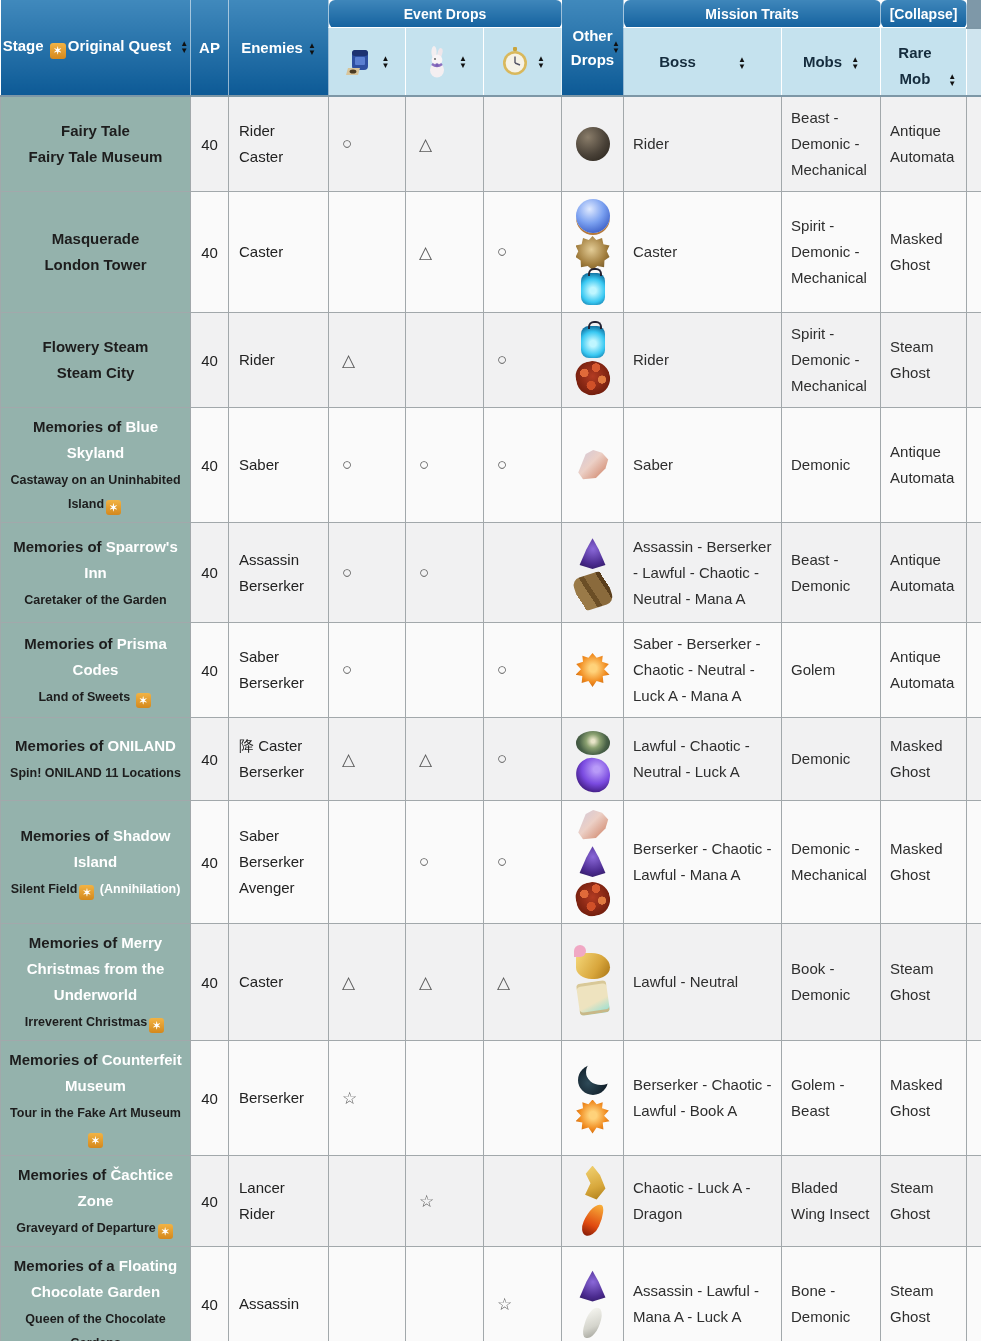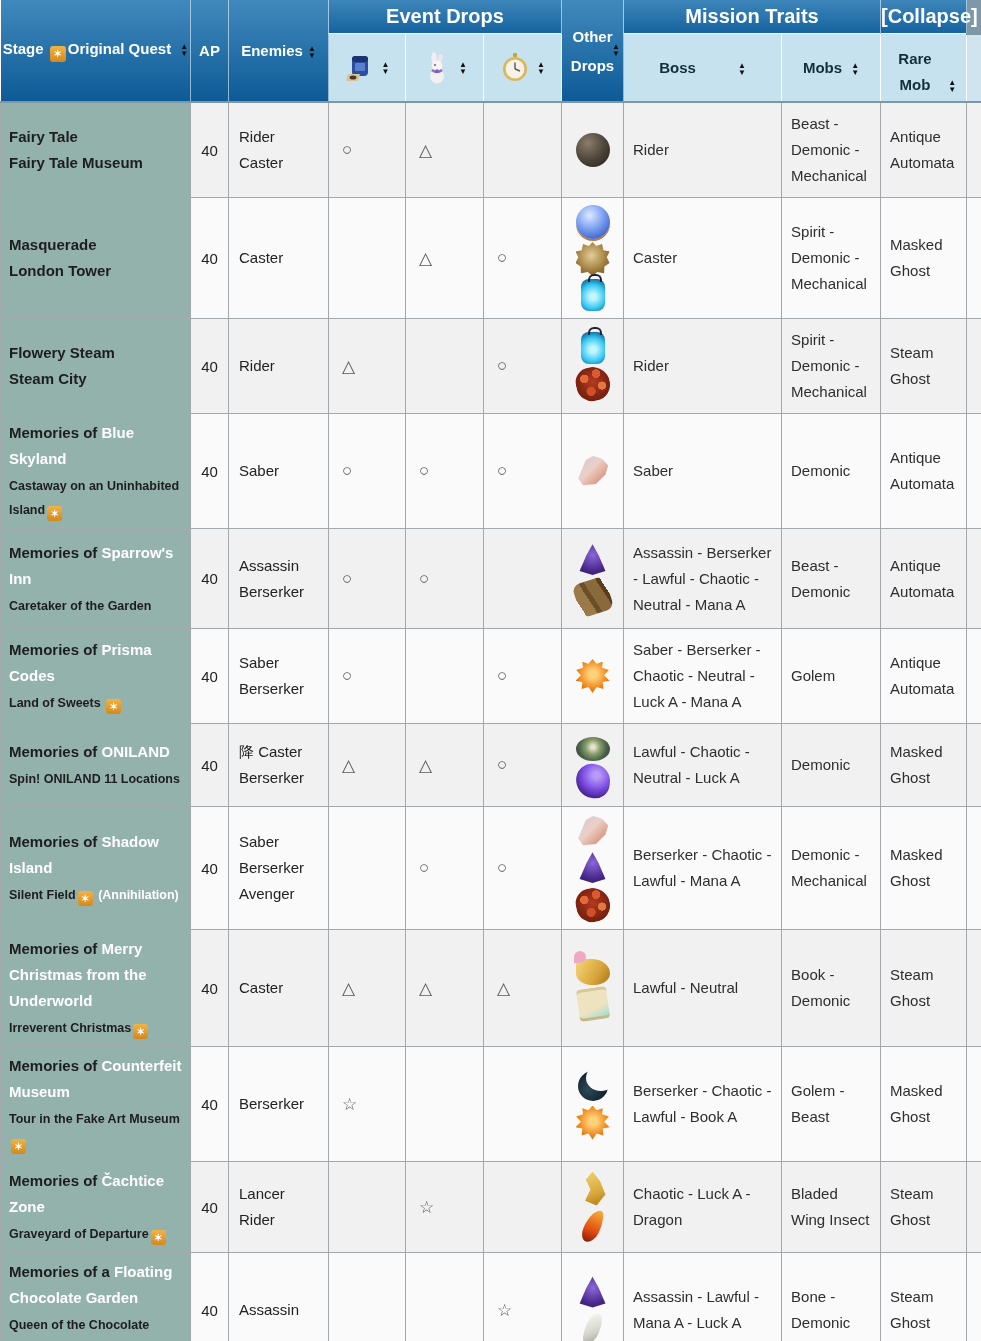--- a/index.html
+++ b/index.html
@@ -1,47 +1,47 @@
 <!DOCTYPE html>
 <html><head>
 <meta charset="utf-8">
 <style>
   html,body{margin:0;padding:0;background:#fff;}
   body{width:981px;height:1341px;overflow:hidden;font-family:"Liberation Sans",sans-serif;}
   table{border-collapse:collapse;table-layout:fixed;width:981px;}
   
   thead th{padding:0;font-weight:bold;}
-  .band{background:linear-gradient(#3e86ba,#16639f);color:#fff;font-size:20px;height:33px;
-        border-left:1px solid rgba(255,255,255,.55);border-right:1px solid rgba(255,255,255,.55);}
+  .band{background:linear-gradient(#3e86ba,#16639f);color:#fff;font-size:14px;height:27px;
+        border-left:1px solid rgba(255,255,255,.55);border-right:1px solid rgba(255,255,255,.55);border-radius:6px;}
   .deep{background:linear-gradient(#4089bc,#0d5a96);color:#fff;font-size:15px;
         border-left:1px solid rgba(255,255,255,.55);border-right:1px solid rgba(255,255,255,.55);}
   .sub{background:#c5e2ee;color:#152c3d;font-size:15px;height:67px;
        border:1px solid #fff;border-bottom:none;}
   thead tr:last-child th, thead th[rowspan]{border-bottom:2px solid #7d97a6;}
   .sliver-top{background:#7e98a8;border:none;}
   .sliver-sub{background:#cfe4ee;border:none;border-bottom:2px solid #7d97a6;}
   .sort{display:inline-flex;flex-direction:column;align-items:center;vertical-align:middle;
         color:#101010;margin-left:5px;}
   .sort::before{content:"▲";font-size:8px;line-height:7px;}
   .sort::after{content:"▼";font-size:8px;line-height:7px;}
   .hdr-flex{display:flex;align-items:center;justify-content:center;gap:2px;height:100%;}
   .other-wrap{position:relative;height:100%;display:flex;align-items:center;justify-content:center;
-              line-height:29px;}
+              line-height:24px;}
   .other-wrap .sort{position:absolute;right:3px;top:50%;margin-top:-8px;}
   .w-narrow{display:inline-block;max-width:48px;line-height:26px;margin-top:9px;}
   .star-badge{display:inline-block;width:16px;height:16px;border-radius:3px;vertical-align:-3px;
               background:linear-gradient(#f2b344,#d4881c);color:#fff;font-size:10px;line-height:16px;
               text-align:center;margin:0 2px;}
   .star-badge::before{content:"✶";}
   .stage-sub .star-badge{width:15px;height:15px;line-height:15px;vertical-align:-3px;}
   
   tbody td{border:1px solid #a2a8ab;vertical-align:middle;}
   tr.odd td{background:#f1f1f2;}
   tr.even td{background:#fafafa;}
-  td.c-stage{background:#94b2ac !important;padding:6px 8px;}
+  td.c-stage{background:#94b2ac !important;text-align:center;padding:6px 8px;}
   .stage-title{font-size:15px;font-weight:bold;color:#1d1d1d;line-height:26px;}
   .stage-title .link{color:#fff;}
   .stage-sub{font-size:12.5px;font-weight:bold;color:#1d1d1d;line-height:24px;margin-top:2px;}
   .stage-sub .link{color:#fff;}
   td.c-ap{text-align:center;font-size:15px;color:#222;}
   td.c-enemies{font-size:15px;color:#222;padding:8px 4px 8px 10px;line-height:26px;}
   td.c-sym{font-size:17px;color:#5a5a5a;padding-left:13px;}
   td.c-other{text-align:center;padding:4px 0;}
   td.c-boss,td.c-mobs,td.c-rare{font-size:15px;color:#2e2e2e;line-height:26px;padding:8px 4px 8px 9px;}
   td.c-sliver{border-left:1px solid #a2a8ab;border-right:none;}

